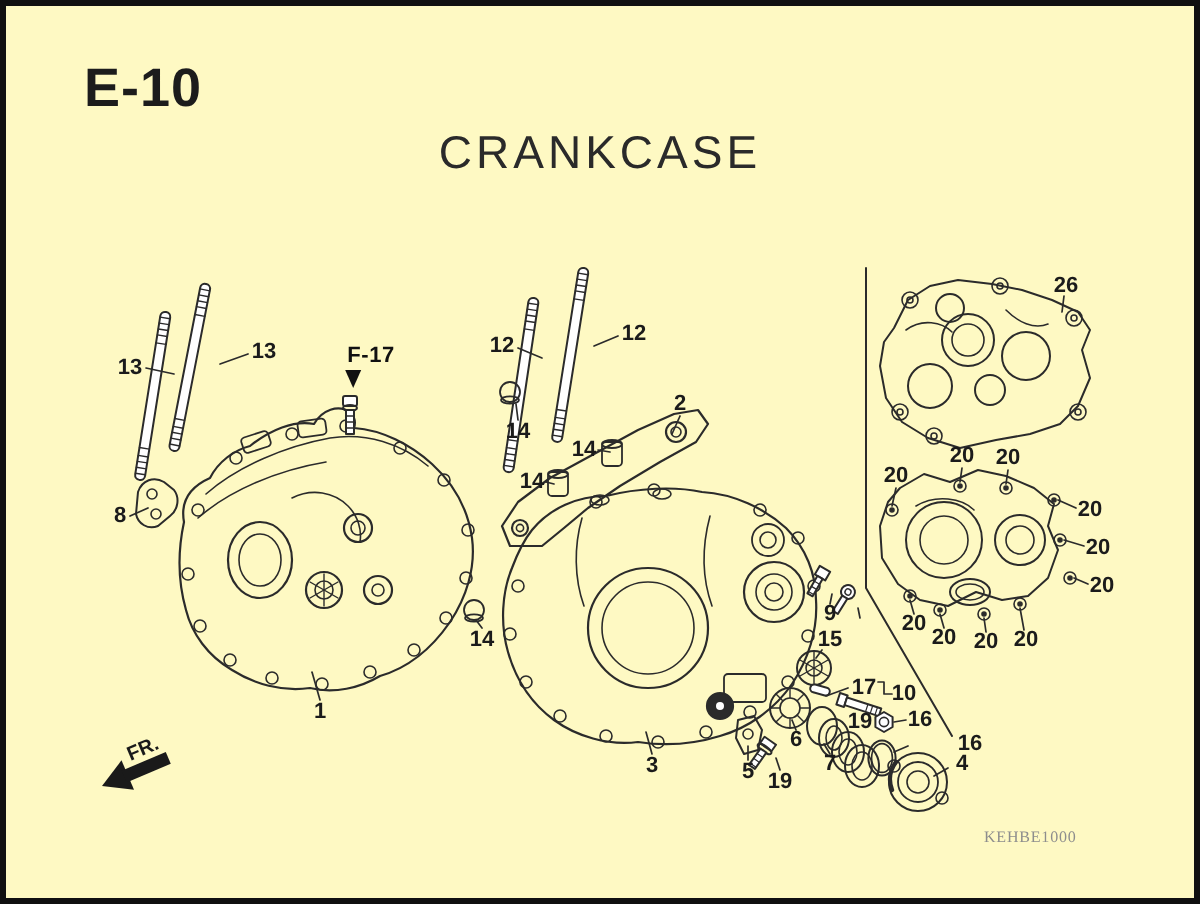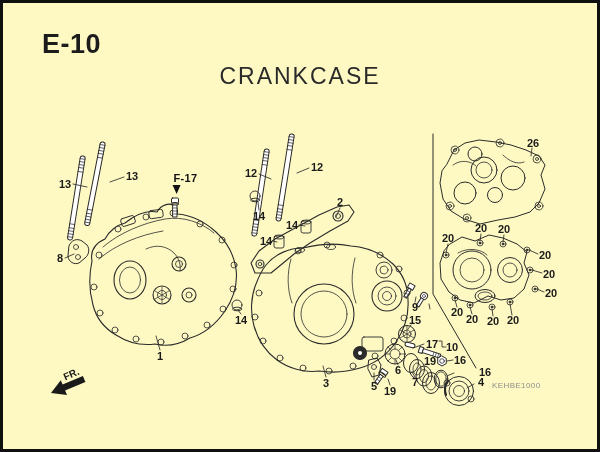--- a/index.html
+++ b/index.html
@@ -10,22 +10,23 @@
   }
   .page-code{
     position:absolute;left:39px;top:26px;font-size:27px;font-weight:700;
     color:#1c1c1c;letter-spacing:0.5px;
   }
   .page-title{
     position:absolute;left:50%;top:60px;transform:translateX(-50%);
     font-size:23px;font-weight:400;color:#2a2a2a;letter-spacing:2px;white-space:nowrap;
   }
   .doc-code{
-    position:absolute;left:489px;top:378px;font-size:8px;color:#8d8d8d;
+    position:absolute;left:489px;top:411px;font-size:8px;color:#8d8d8d;
     letter-spacing:0.4px;
+    font-family:Liberation Serif, serif;
   }
   .callout-layer{position:absolute;inset:0;pointer-events:none;}
   .callout{
     position:absolute;transform:translate(-50%,-50%);
     font-size:11px;font-weight:700;color:#1b1b1b;white-space:nowrap;
     font-family:"Liberation Sans",sans-serif;
   }
   .ref-callout{
     position:absolute;left:174px;top:180px;transform:translate(-50%,-50%);
     text-align:center;

